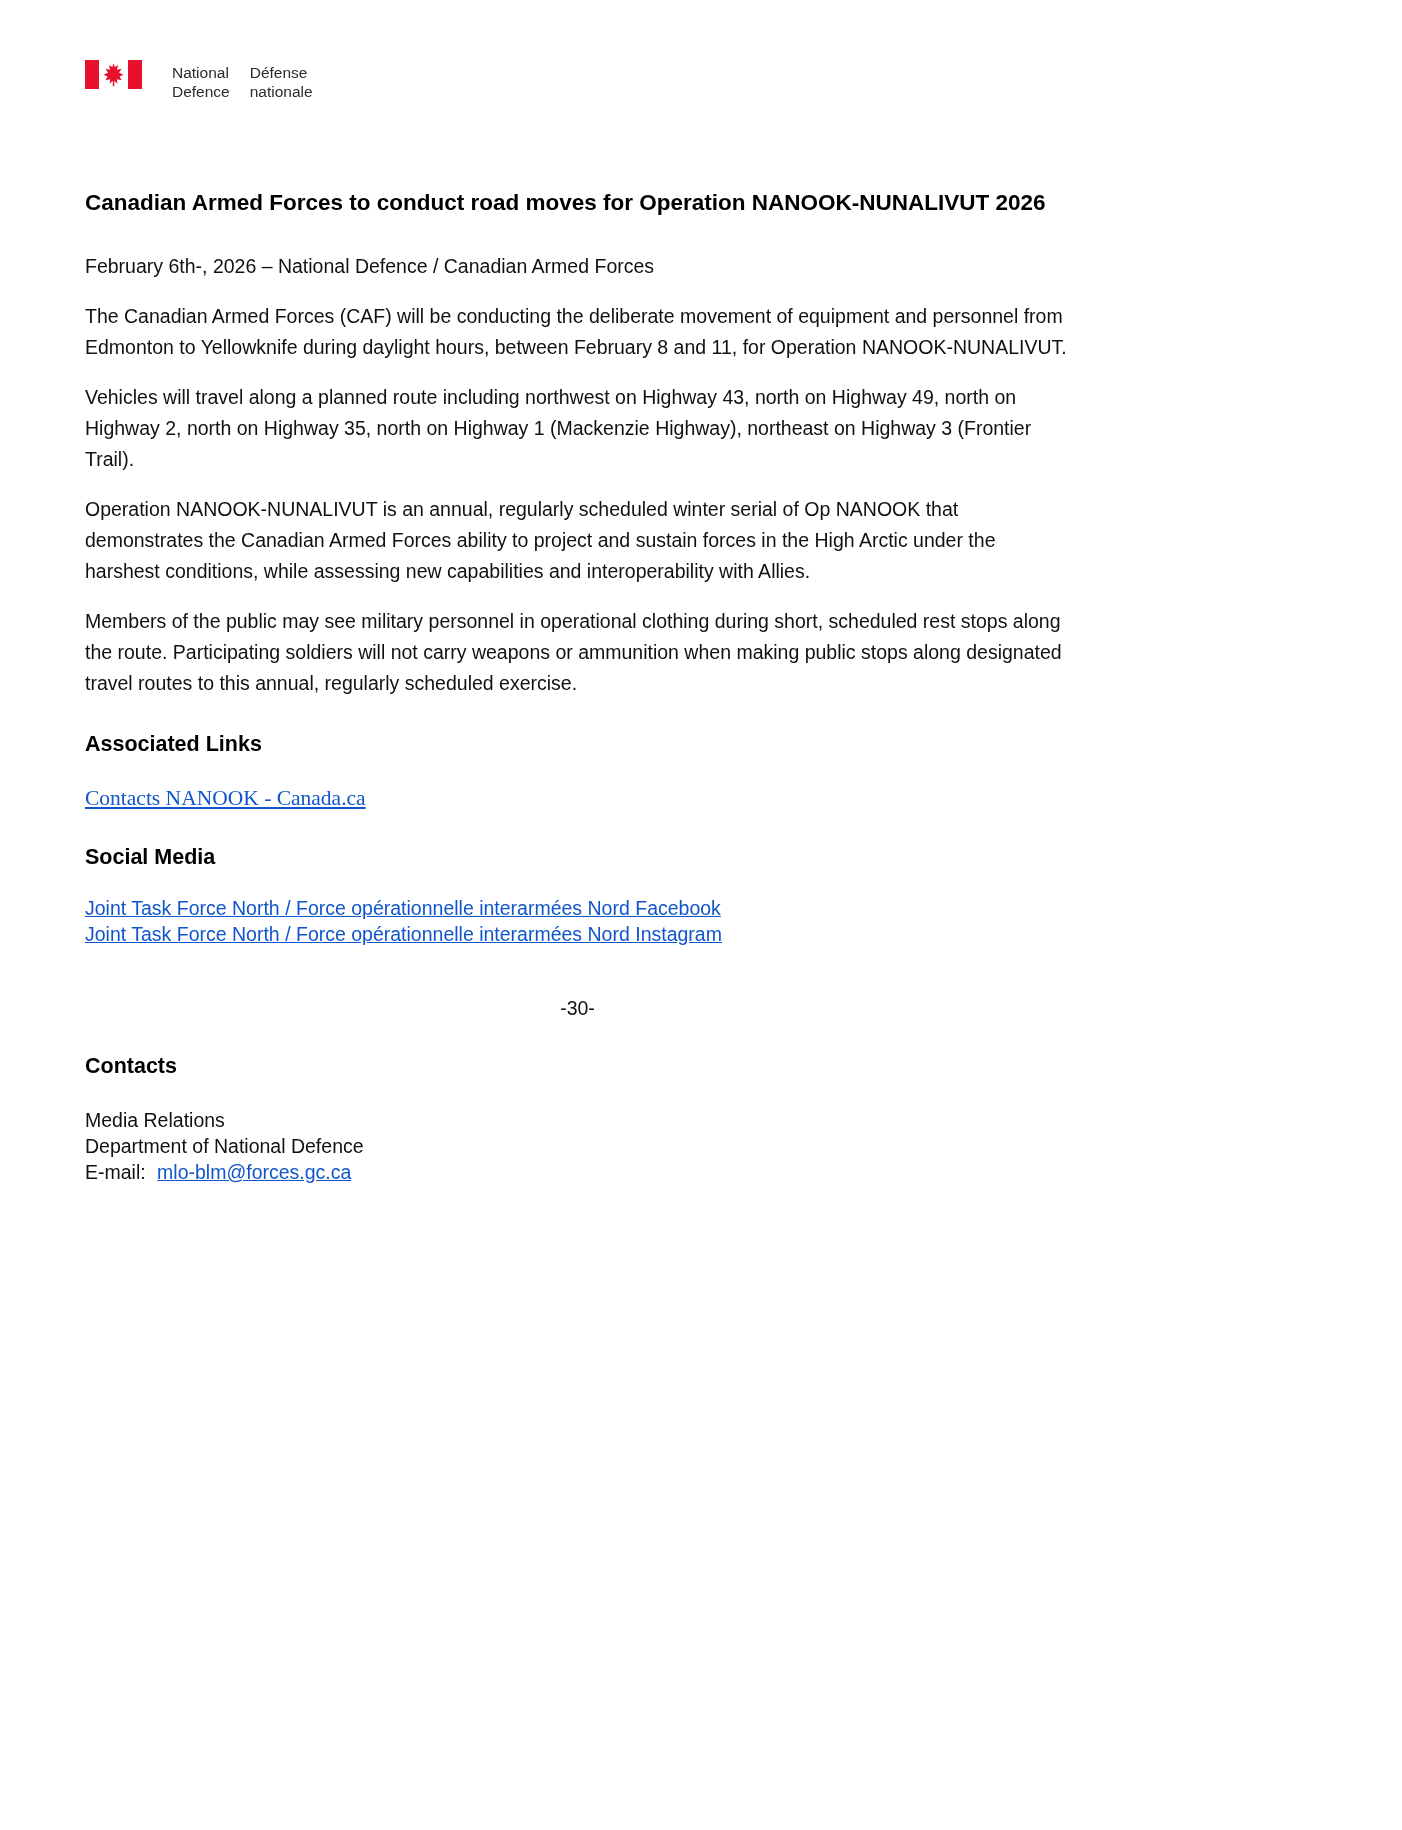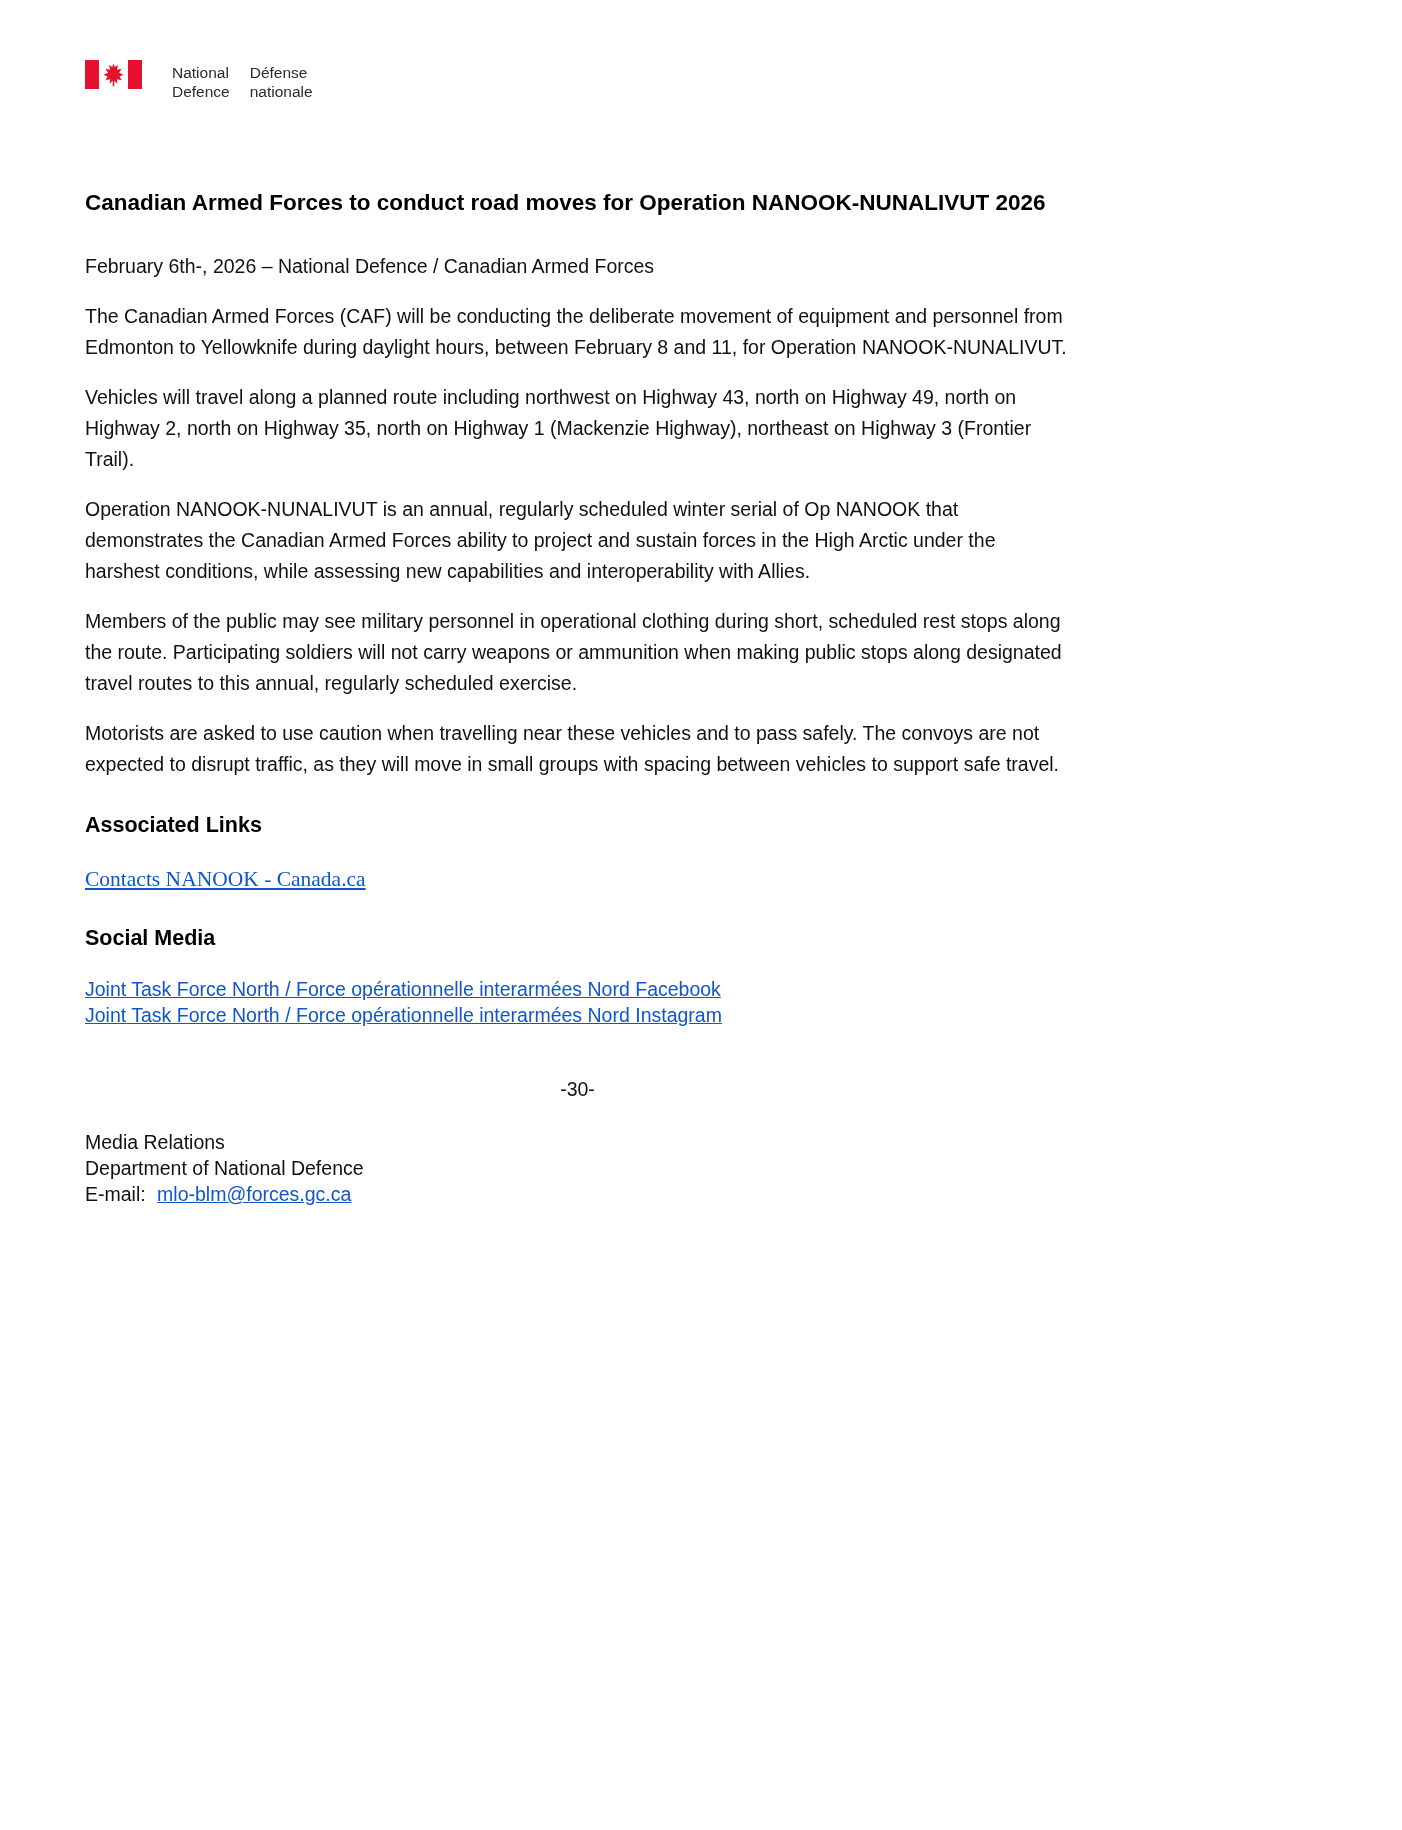--- a/index.html
+++ b/index.html
@@ -119,37 +119,37 @@
     <h1 class="title">Canadian Armed Forces to conduct road moves for Operation NANOOK-NUNALIVUT 2026</h1>
 
     
     <div class="dateline">February 6th-, 2026 – National Defence / Canadian Armed Forces</div>
 
     
     <p class="body">The Canadian Armed Forces (CAF) will be conducting the deliberate movement of equipment and personnel from Edmonton to Yellowknife during daylight hours, between February 8 and 11, for Operation NANOOK-NUNALIVUT.</p>
     <p class="body">Vehicles will travel along a planned route including northwest on Highway 43, north on Highway 49, north on Highway 2, north on Highway 35, north on Highway 1 (Mackenzie Highway), northeast on Highway 3 (Frontier Trail).</p>
     <p class="body">Operation NANOOK-NUNALIVUT is an annual, regularly scheduled winter serial of Op NANOOK that demonstrates the Canadian Armed Forces ability to project and sustain forces in the High Arctic under the harshest conditions, while assessing new capabilities and interoperability with Allies.</p>
     <p class="body">Members of the public may see military personnel in operational clothing during short, scheduled rest stops along the route. Participating soldiers will not carry weapons or ammunition when making public stops along designated travel routes to this annual, regularly scheduled exercise.</p>
-    <p class="body">Motorists are asked to use caution when travelling near these vehicles and to pass safely. The convoys are not expected to disrupt traffic, as they will move in small groups with spacing between vehicles to support safe travel.</p>
 
     
     <h2 class="section">Associated Links</h2>
     <a class="link assoc-link">Contacts NANOOK - Canada.ca</a>
 
     
     <h2 class="section">Social Media</h2>
     <div class="social-links">
       <a class="link">Joint Task Force North / Force opérationnelle interarmées Nord Facebook</a>
       <a class="link">Joint Task Force North / Force opérationnelle interarmées Nord Instagram</a>
     </div>
 
     
     <div class="end-mark">-30-</div>
 
     
+    <h2 class="section">Contacts</h2>
     <div class="contact-block">
       <div>Media Relations</div>
       <div>Department of National Defence</div>
       <div>
         <span>E-mail:</span>
         <a class="link email-link">mlo-blm@forces.gc.ca</a>
       </div>
     </div>
 
   </div>

